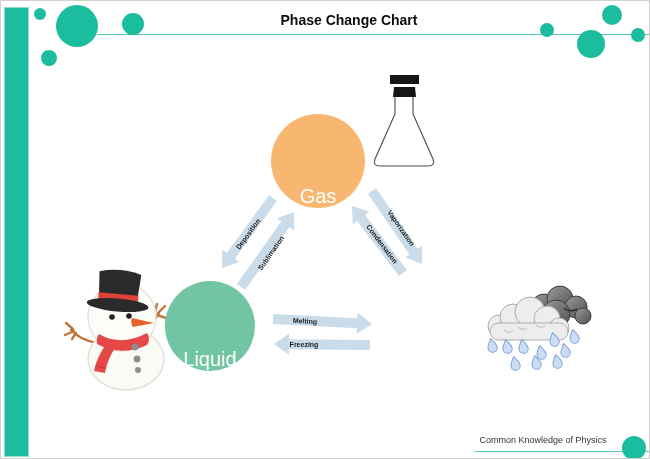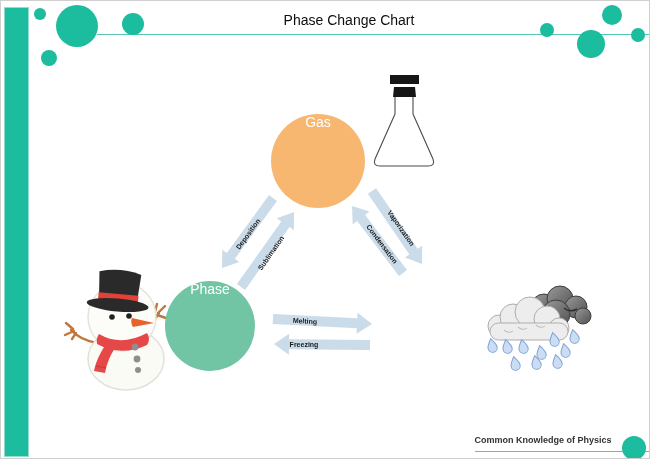--- a/index.html
+++ b/index.html
@@ -8,35 +8,35 @@
     border:1px solid #cfcfcf;box-sizing:border-box;overflow:hidden;
     font-family:"Liberation Sans",sans-serif;
   }
   
   .accent-bar{position:absolute;left:3px;top:6px;width:25px;height:450px;
     background:#1CBC9E;border:1px solid #93ddcc;box-sizing:border-box;z-index:1;}
   .decor-circle{position:absolute;border-radius:50%;background:#1CBC9E;z-index:2;}
   .hline{position:absolute;height:1px;background:#57C3B1;z-index:1;}
   
   .title{position:absolute;top:11px;left:258px;width:180px;text-align:center;
-    font-size:14px;font-weight:normal;color:#0d0d0d;z-index:3;}
+    font-size:14px;font-weight:bold;color:#0d0d0d;z-index:3;}
   
-  .node{position:absolute;border-radius:50%;display:flex;align-items:flex-start;
-    justify-content:center;color:#ffffff;font-size:14px;z-index:6;}
+  .node{position:absolute;border-radius:50%;display:flex;align-items:flex-end;
+    justify-content:center;color:#ffffff;font-size:20px;z-index:6;}
   .node-gas{left:270px;top:113px;width:94px;height:94px;background:#F8B771;}
   .node-solid{left:164px;top:280px;width:90px;height:90px;background:#72C5A4;}
   .node-liquid{left:372px;top:274px;width:90px;height:90px;background:#DE94A7;}
   
   .arrow-layer{position:absolute;left:0;top:0;width:650px;height:459px;z-index:4;}
   .alabel{position:absolute;font-size:7px;font-weight:bold;color:#1b1b1b;
     white-space:nowrap;z-index:5;transform-origin:center;}
   .illustration{position:absolute;z-index:3;}
   
   .credit{position:absolute;top:434px;left:455px;width:174px;text-align:center;
-    font-size:9px;font-weight:bold;color:#333;z-index:3;}
+    font-size:9px;font-weight:normal;color:#333;z-index:3;}
   .footer-line{position:absolute;top:450px;left:474px;width:176px;height:1px;
     background:#57C3B1;z-index:2;}
 </style>
 </head>
 <body>
 
 <div class="canvas">
 
   <div class="accent-bar"></div>
   <div class="hline" style="left:96px;top:33px;width:554px;"></div>
@@ -135,19 +135,19 @@
   <div class="alabel" style="left:270px;top:252px;transform:translate(-50%,-50%) rotate(-55deg);">Sublimation</div>
   <div class="alabel" style="left:400px;top:227px;transform:translate(-50%,-50%) rotate(55deg);">Vaporization</div>
   <div class="alabel" style="left:381px;top:243px;transform:translate(-50%,-50%) rotate(53deg);">Condensation</div>
   <div class="alabel" style="left:304px;top:320px;transform:translate(-50%,-50%) rotate(3deg);">Melting</div>
   <div class="alabel" style="left:303px;top:343px;transform:translate(-50%,-50%);">Freezing</div>
 
   <div class="node node-gas">
     <span>Gas</span>
   </div>
   <div class="node node-solid">
-    <span>Phase</span>
+    <span>Liquid</span>
   </div>
 
   <div class="credit">Common Knowledge of Physics</div>
   <div class="footer-line"></div>
   <div class="decor-circle" style="left:621px;top:435px;width:24px;height:24px;z-index:3;"></div>
 </div>
 
 </body></html>

